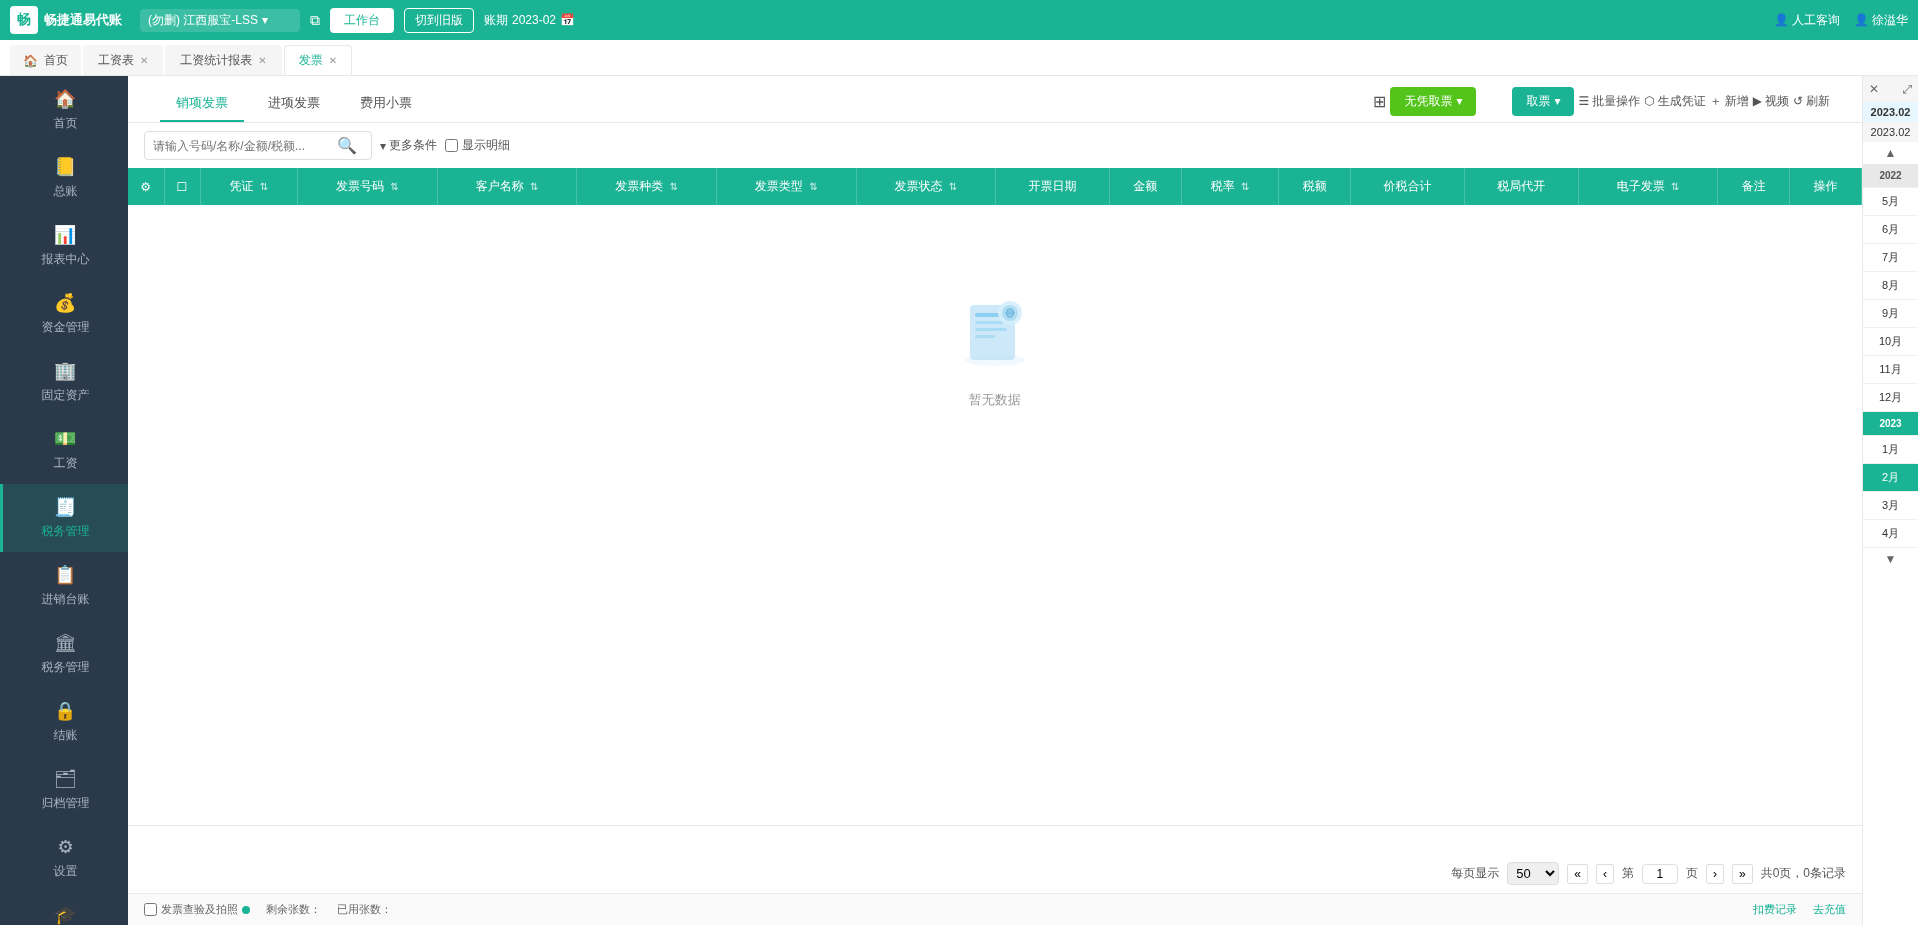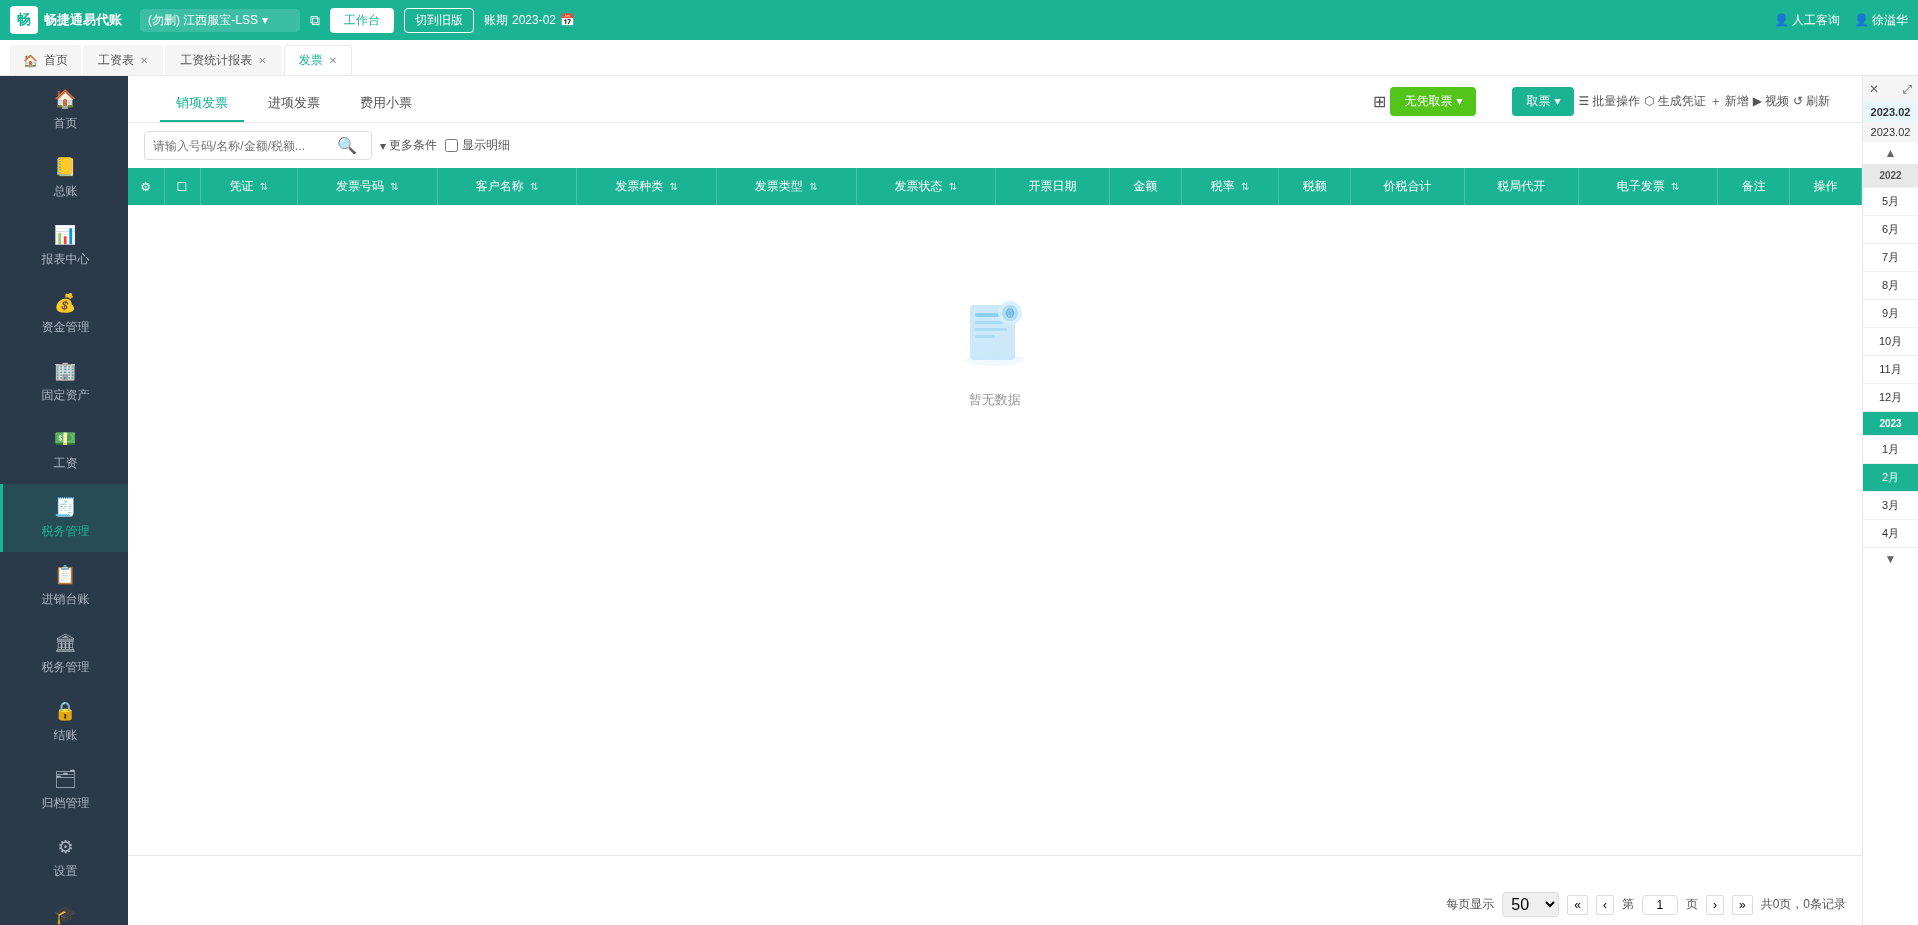--- a/index.html
+++ b/index.html
@@ -363,21 +363,21 @@
     .footer-right {
       display: flex;
       align-items: center;
       gap: 8px;
       margin-top: 28px;
     }
     .page-size-select {
       border: 1px solid #ddd;
       border-radius: 4px;
       padding: 2px 4px;
-      font-size: 16px;
+      font-size: 13px;
     }
     .page-btn {
       background: transparent;
       border: 1px solid #ddd;
       border-radius: 2px;
       padding: 2px 6px;
       cursor: pointer;
       font-size: 12px;
     }
     .page-input {
@@ -708,20 +708,37 @@
         <button class="page-btn">‹</button>
         <span>第</span>
         <input class="page-input" type="text" value="1" style="">
         <span>页</span>
         <button class="page-btn">›</button>
         <button class="page-btn">»</button>
         <span>共0页，0条记录</span>
       </div>
     </div>
 
+    <div class="bottom-info">
+      <label style="display:flex;align-items:center;gap:4px;">
+        <input type="checkbox" style="">
+        <span>发票查验及拍照</span>
+        <span style="width:8px;height:8px;background:#1ab394;border-radius:50%;display:inline-block;"></span>
+      </label>
+      <span>
+        <span>剩余张数：</span>
+      </span>
+      <span>
+        <span>已用张数：</span>
+      </span>
+      <div class="bottom-right">
+        <a class="bottom-link">扣费记录</a>
+        <a class="bottom-link">去充值</a>
+      </div>
+    </div>
   </div>
 
   <div class="calendar-panel">
     <div class="cal-header">
       <button class="cal-nav-btn">✕</button>
       <button class="cal-nav-btn">⤢</button>
     </div>
     <div class="period-badge">
       <span>2023.02</span>
     </div>

